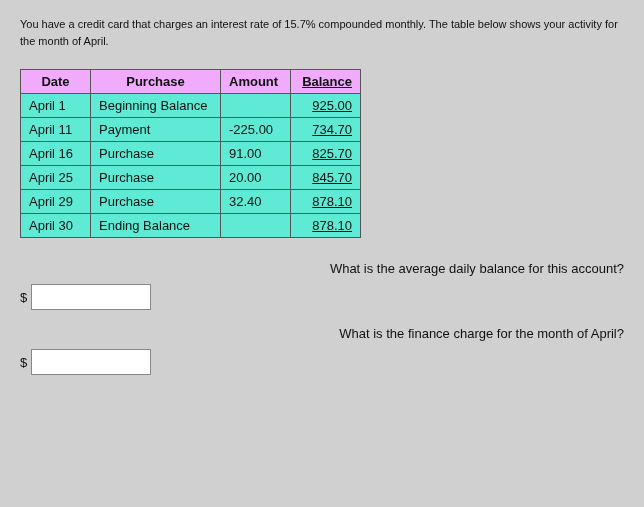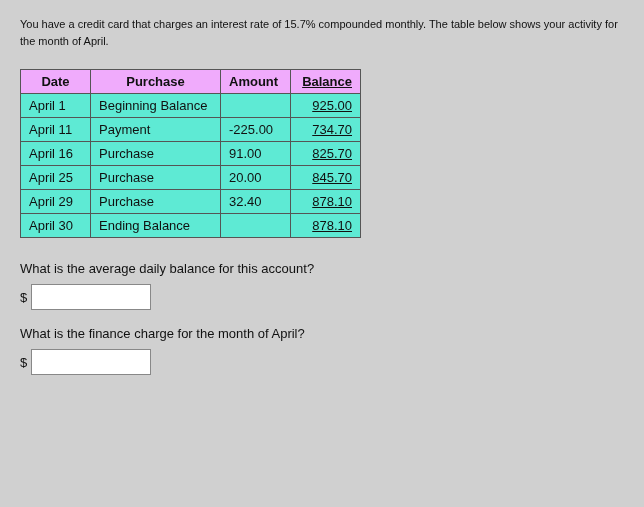--- a/index.html
+++ b/index.html
@@ -67,20 +67,21 @@
     .col-balance {
       min-width: 70px;
       text-align: right;
       text-decoration: underline;
     }
 
     .question-label {
       font-size: 13px;
       margin-bottom: 8px;
       color: #111;
+      text-align: right;
     }
 
     .input-row {
       display: flex;
       align-items: center;
       margin-bottom: 16px;
     }
 
     .dollar-sign {
       font-size: 13px;

